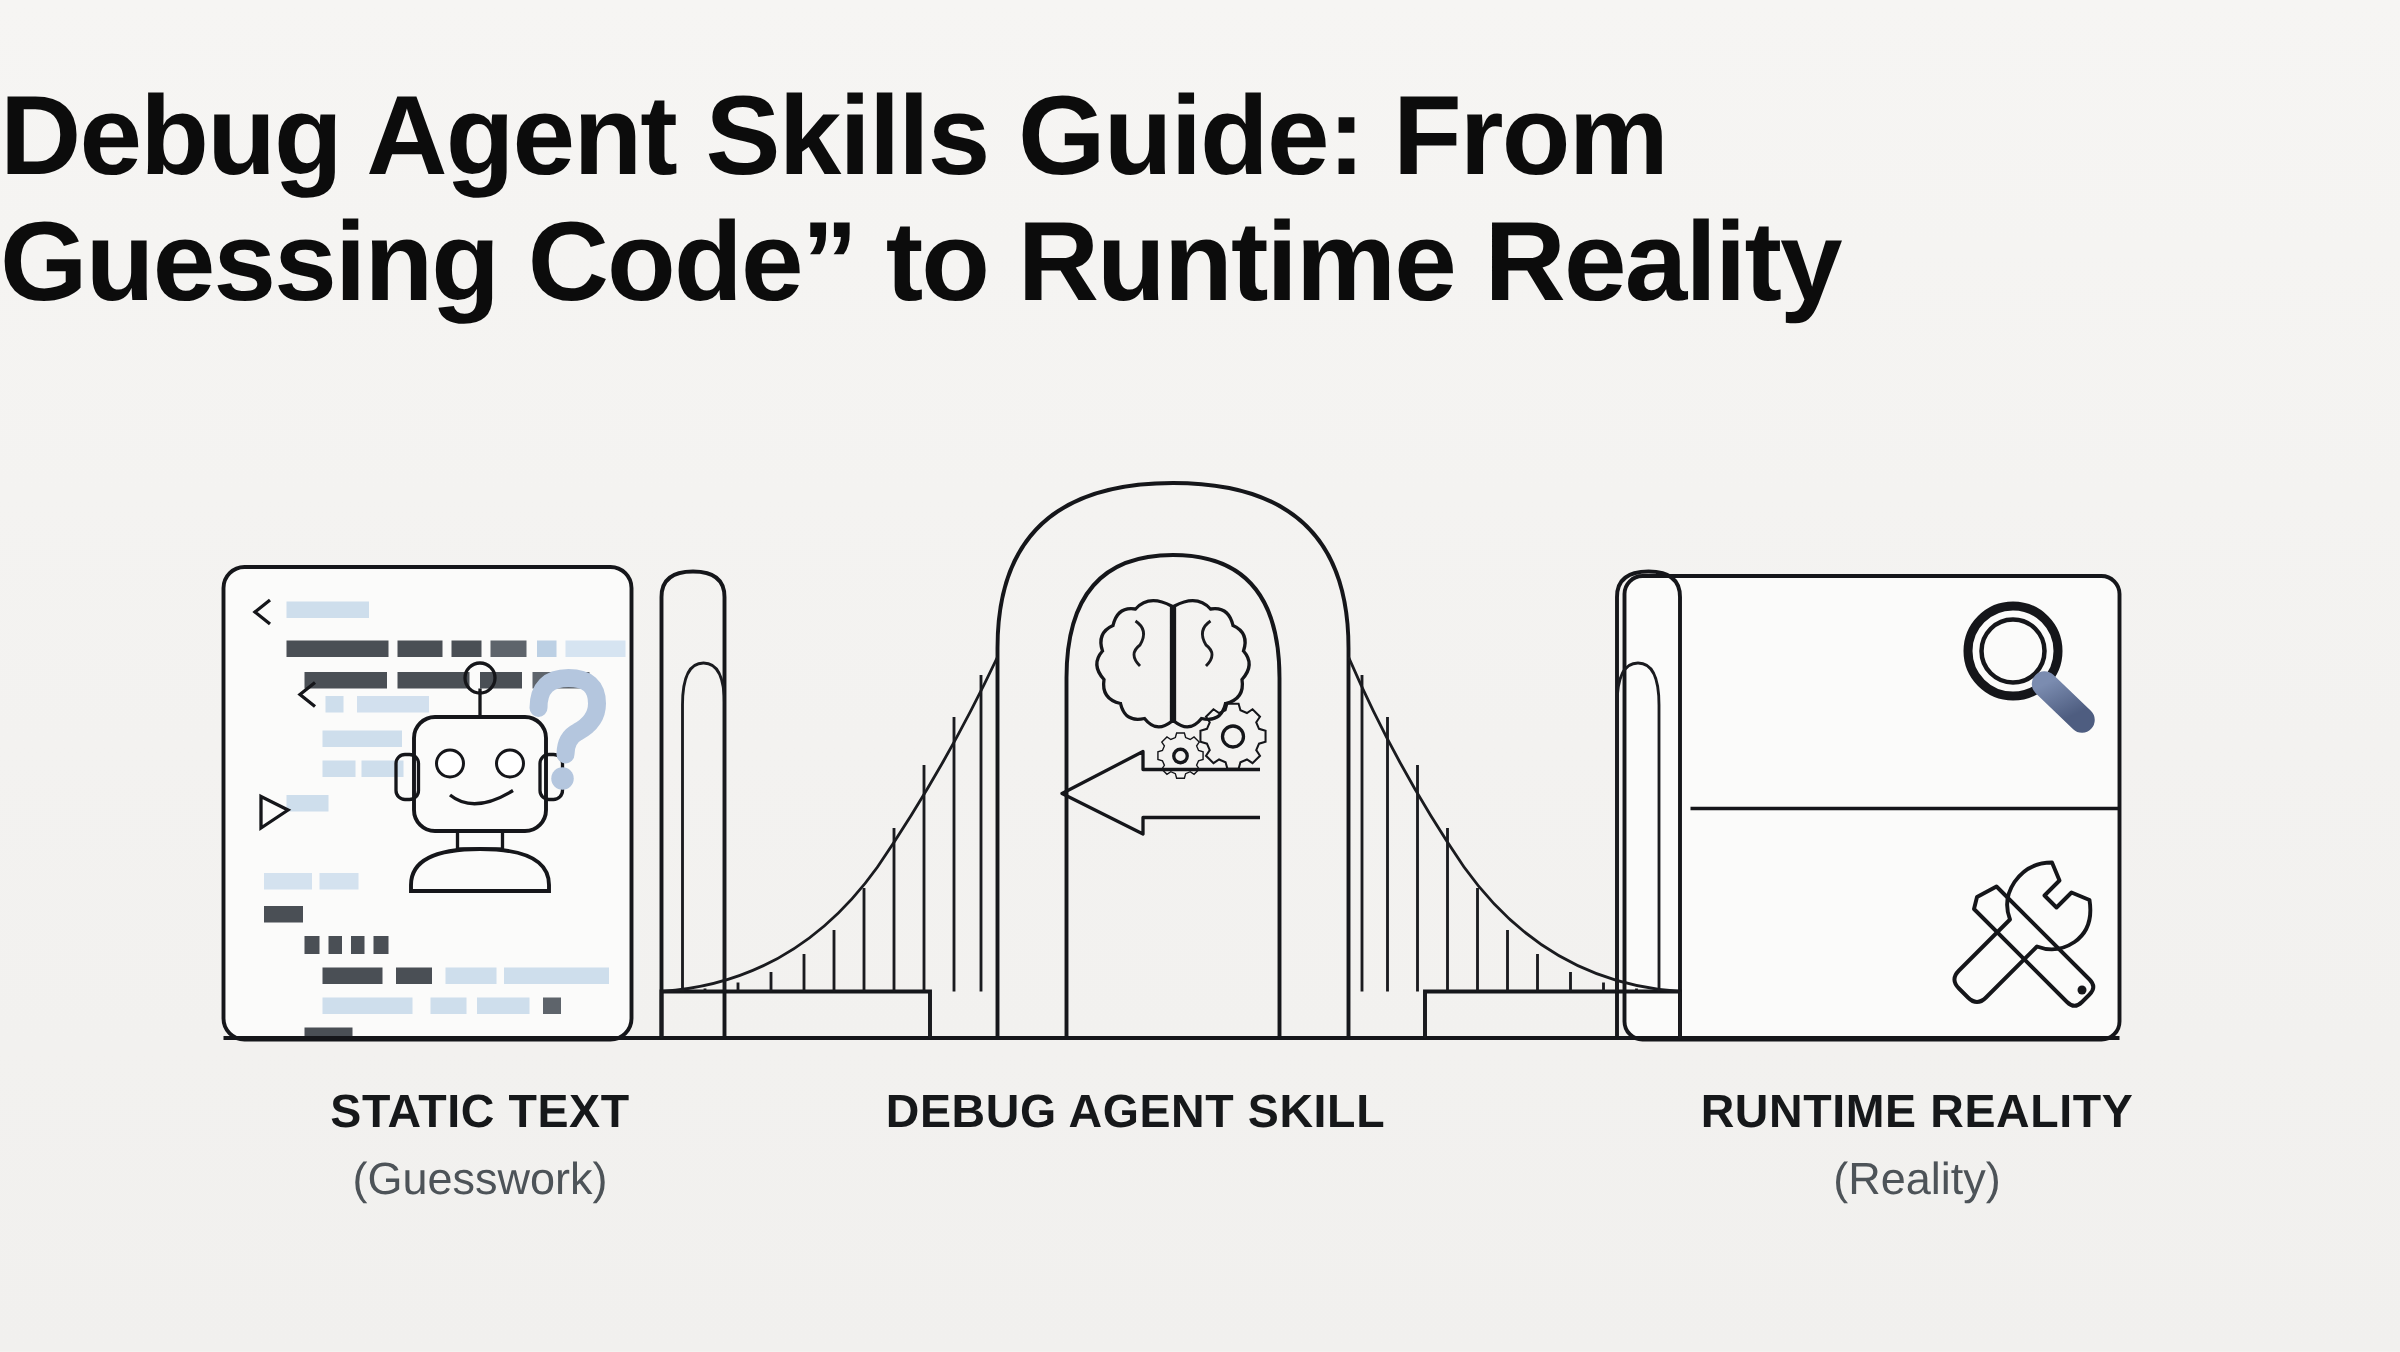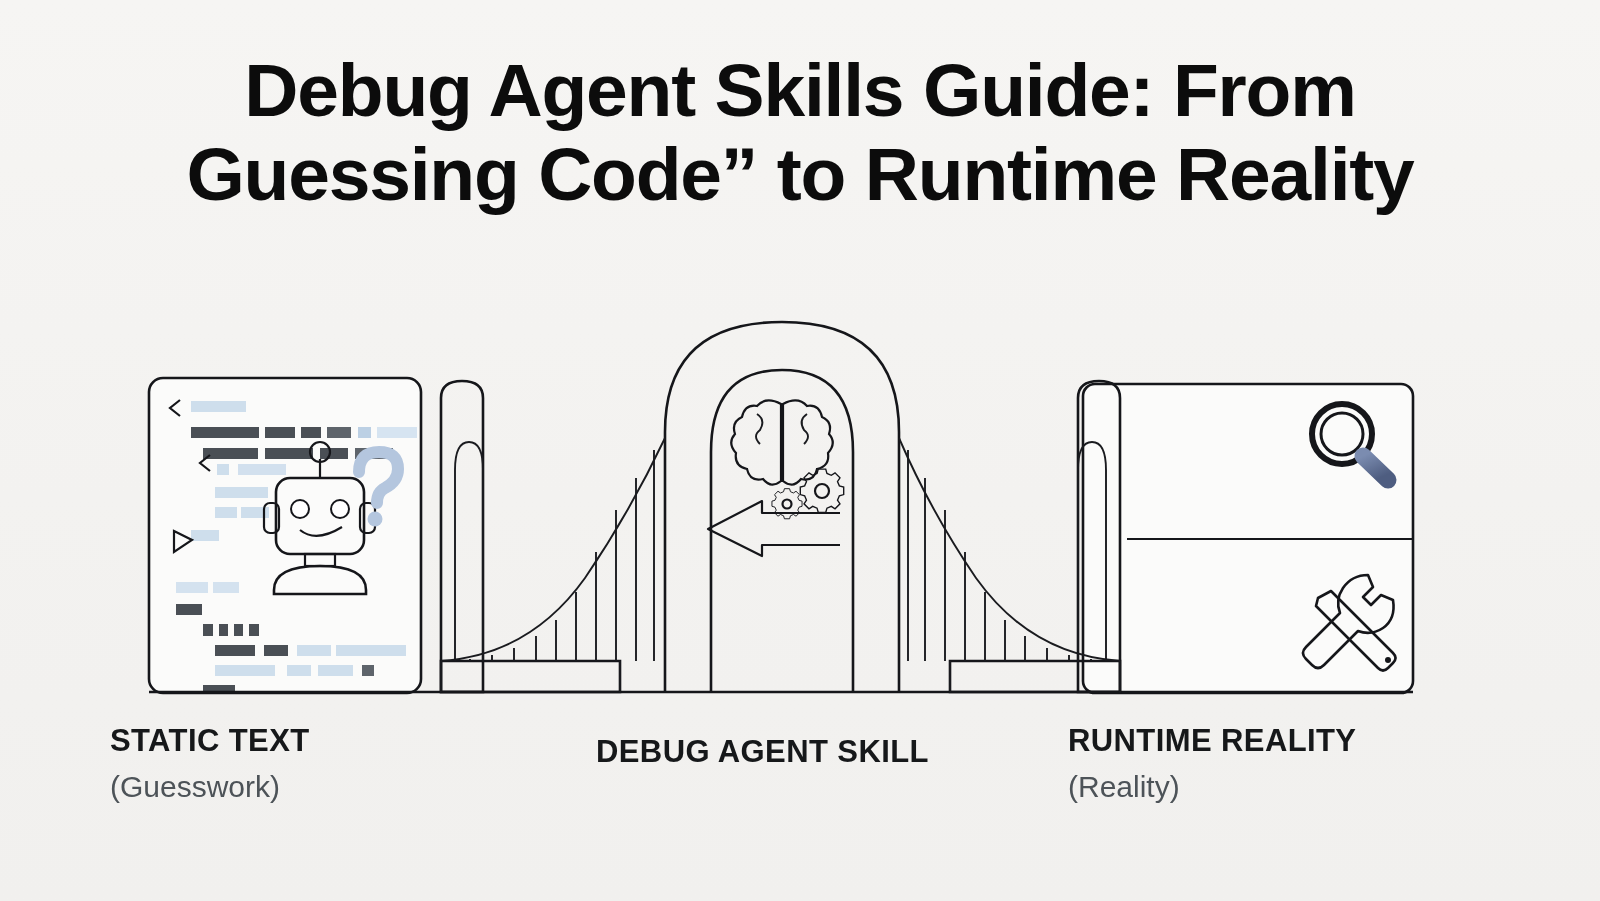--- a/index.html
+++ b/index.html
@@ -19,21 +19,20 @@
     width: 1600px;
     height: 901px;
     background: linear-gradient(180deg, #f6f5f3 0%, #f3f2f0 55%, #f1f0ee 100%);
   }
   
   .title-wrap {
     position: absolute;
     top: 48px;
     left: 0;
     width: 1600px;
-    text-align: center;
     pointer-events: none;
   }
   .title-line {
     display: block;
     font-family: "Liberation Sans", sans-serif;
     font-weight: 700;
     font-size: 75px;
     line-height: 84px;
     letter-spacing: -1.2px;
     color: #0c0c0c;
@@ -42,20 +41,21 @@
   
   .captions {
     position: absolute;
     top: 722px;
     left: 0;
     width: 1600px;
     height: 110px;
   }
   .caption {
     position: absolute;
+    text-align: center;
     width: 420px;
   }
   .caption-title {
     display: block;
     font-family: "Liberation Sans", sans-serif;
     font-weight: 700;
     font-size: 31px;
     letter-spacing: 0.4px;
     color: #16181a;
     line-height: 38px;
@@ -65,21 +65,21 @@
     display: block;
     margin-top: 12px;
     font-family: "Liberation Sans", sans-serif;
     font-weight: 400;
     font-size: 30px;
     color: #4d5358;
     line-height: 30px;
     white-space: nowrap;
   }
   #cap-left  { left: 110px; }
-  #cap-mid   { left: 596px; margin-top: 11px; }
+  #cap-mid   { left: 547px; }
   #cap-right { left: 1068px; }
 
   svg.scene {
     position: absolute;
     left: 0;
     top: 0;
     width: 1600px;
     height: 901px;
   }
   .ink      { stroke: #15161a; fill: none; stroke-width: 2.6; }

